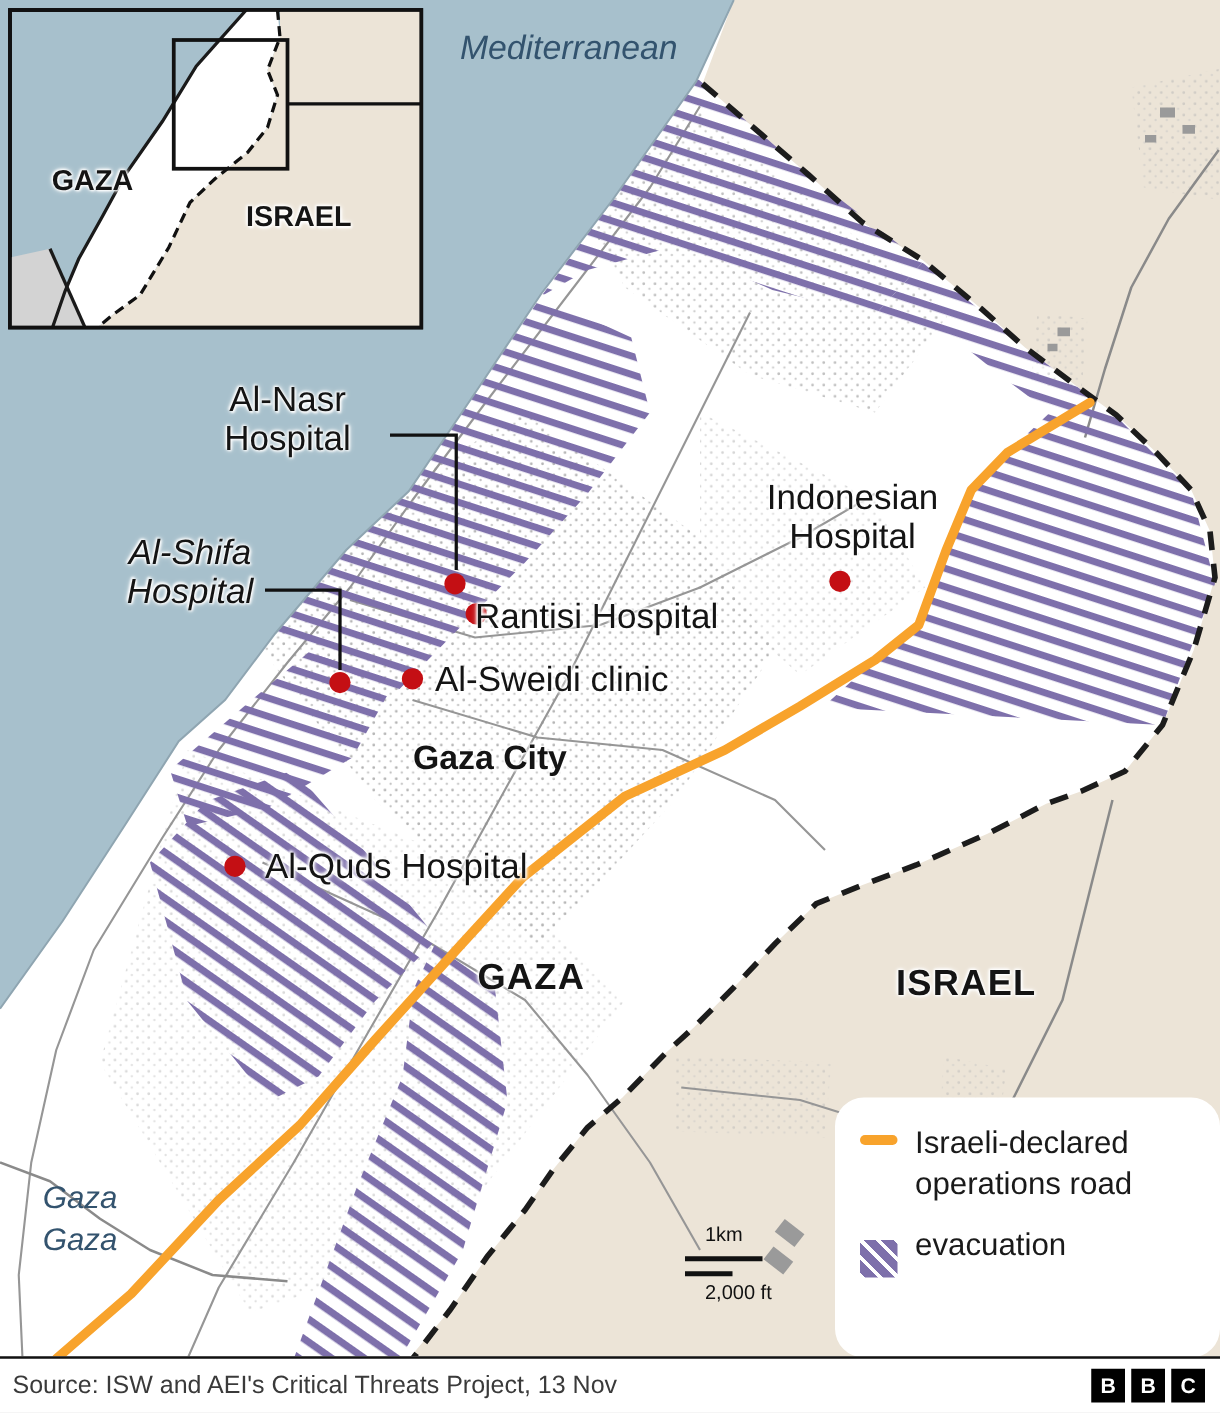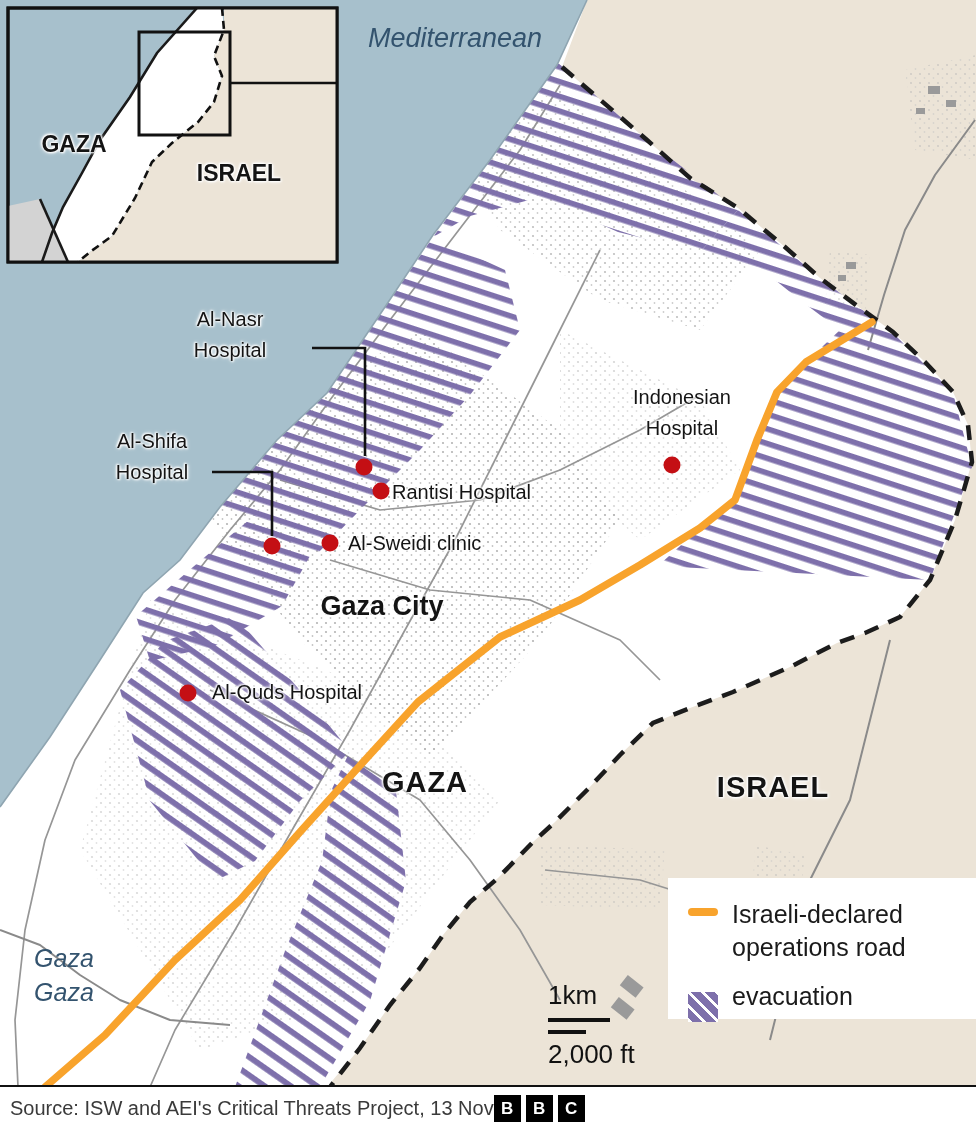--- a/index.html
+++ b/index.html
@@ -27,41 +27,41 @@
   .leader{fill:none;stroke:#111;stroke-width:2.6;}
   .marker{fill:var(--c-marker);}
   .bldg{fill:#9a9a9a;}
   .frame{fill:var(--c-sea);stroke:#111;stroke-width:3;}
   .locator{fill:none;stroke:#111;stroke-width:3;}
   .connector{stroke:#111;stroke-width:2.6;}
 
   .lbl{position:absolute;color:var(--c-text);
        text-shadow:0 0 3px #fff,0 0 5px #fff,1px 1px 2px #fff,-1px -1px 2px #fff;}
   .lbl.center{text-align:center;}
-  .hosp{font-size:20px;line-height:31px;}
+  .hosp{font-size:28px;line-height:31px;}
   .place-bold{font-weight:bold;}
   .sea-italic{font-style:italic;color:var(--c-sealabel);
        text-shadow:none;}
   .src-bar{position:absolute;left:0;top:1085px;width:976px;height:45px;background:#fff;
-       border-top:2px solid #111;display:flex;align-items:center;
+       border-top:2px solid #111;display:flex;align-items:center;justify-content:space-between;
        padding:0 12px 0 10px;}
   .src-text{font-size:20px;color:#3a3a3a;}
   .bbc{display:flex;gap:5px;}
   .bbc .blk{width:27px;height:27px;background:#000;color:#fff;font-weight:bold;font-size:17px;
        display:flex;align-items:center;justify-content:center;}
-  .legend{position:absolute;left:668px;top:878px;width:308px;height:141px;background:#fff;
-       padding:20px 0 0 20px;}
+  .legend{position:absolute;left:668px;top:878px;width:308px;height:208px;background:#fff;
+       padding:20px 0 0 20px;border-radius:23px;}
   .leg-row{display:flex;margin-bottom:16px;}
   .leg-swatch-col{width:44px;flex:0 0 44px;padding-top:10px;}
   .leg-line{width:30px;height:8px;border-radius:4px;background:var(--c-road);}
   .leg-hatch{width:30px;height:30px;margin-top:2px;
        background:repeating-linear-gradient(45deg,#fff 0 3px,var(--c-hatch) 3px 10px);}
   .leg-text{font-size:25px;line-height:33px;color:#1a1a1a;}
   .scalebar{position:absolute;left:548px;top:980px;width:120px;}
-  .scalebar .t{font-size:26px;color:#111;}
+  .scalebar .t{font-size:16px;color:#111;margin-left:16px;}
   .sline1{width:62px;height:4px;background:#111;margin:7px 0 8px 0;}
   .sline2{width:38px;height:4px;background:#111;margin-bottom:5px;}
 </style>
 </head>
 <body>
 
 <div id="stage">
 
   <svg id="mapsvg" width="976" height="1087" viewBox="0 0 976 1087">
     <defs>
@@ -165,35 +165,35 @@
   </div>
 
   <div class="lbl center place-bold" style="left:18px;top:131px;width:112px;font-size:23px;">GAZA</div>
   <div class="lbl center place-bold" style="left:178px;top:160px;width:122px;font-size:23px;">ISRAEL</div>
 
   <div class="lbl center hosp" style="left:150px;top:304px;width:160px;">
     <div>Al-Nasr</div>
     <div>Hospital</div>
   </div>
 
-  <div class="lbl center hosp" style="left:73px;top:426px;width:158px;">
+  <div class="lbl center hosp" style="left:73px;top:426px;width:158px;font-style:italic;">
     <div>Al-Shifa</div>
     <div>Hospital</div>
   </div>
 
-  <div class="lbl hosp" style="left:392px;top:477px;text-align:center;">Rantisi Hospital</div>
+  <div class="lbl hosp" style="left:380px;top:477px;text-align:center;">Rantisi Hospital</div>
 
   <div class="lbl hosp" style="left:348px;top:528px;">Al-Sweidi clinic</div>
 
   <div class="lbl center hosp" style="left:596px;top:382px;width:172px;">
     <div>Indonesian</div>
     <div>Hospital</div>
   </div>
 
-  <div class="lbl center place-bold" style="left:298px;top:591px;width:168px;font-size:27px;">Gaza City</div>
+  <div class="lbl center place-bold" style="left:308px;top:591px;width:168px;font-size:27px;">Gaza City</div>
 
   <div class="lbl hosp" style="left:212px;top:677px;">Al-Quds Hospital</div>
 
   <div class="lbl center place-bold" style="left:358px;top:766px;width:134px;font-size:29px;letter-spacing:1px;">GAZA</div>
 
   <div class="lbl center place-bold" style="left:704px;top:771px;width:138px;font-size:29px;letter-spacing:1px;">ISRAEL</div>
 
   <div class="lbl center sea-italic" style="left:16px;top:941px;width:96px;font-size:25px;line-height:34px;">
     <div>Gaza</div>
     <div>Gaza</div>

